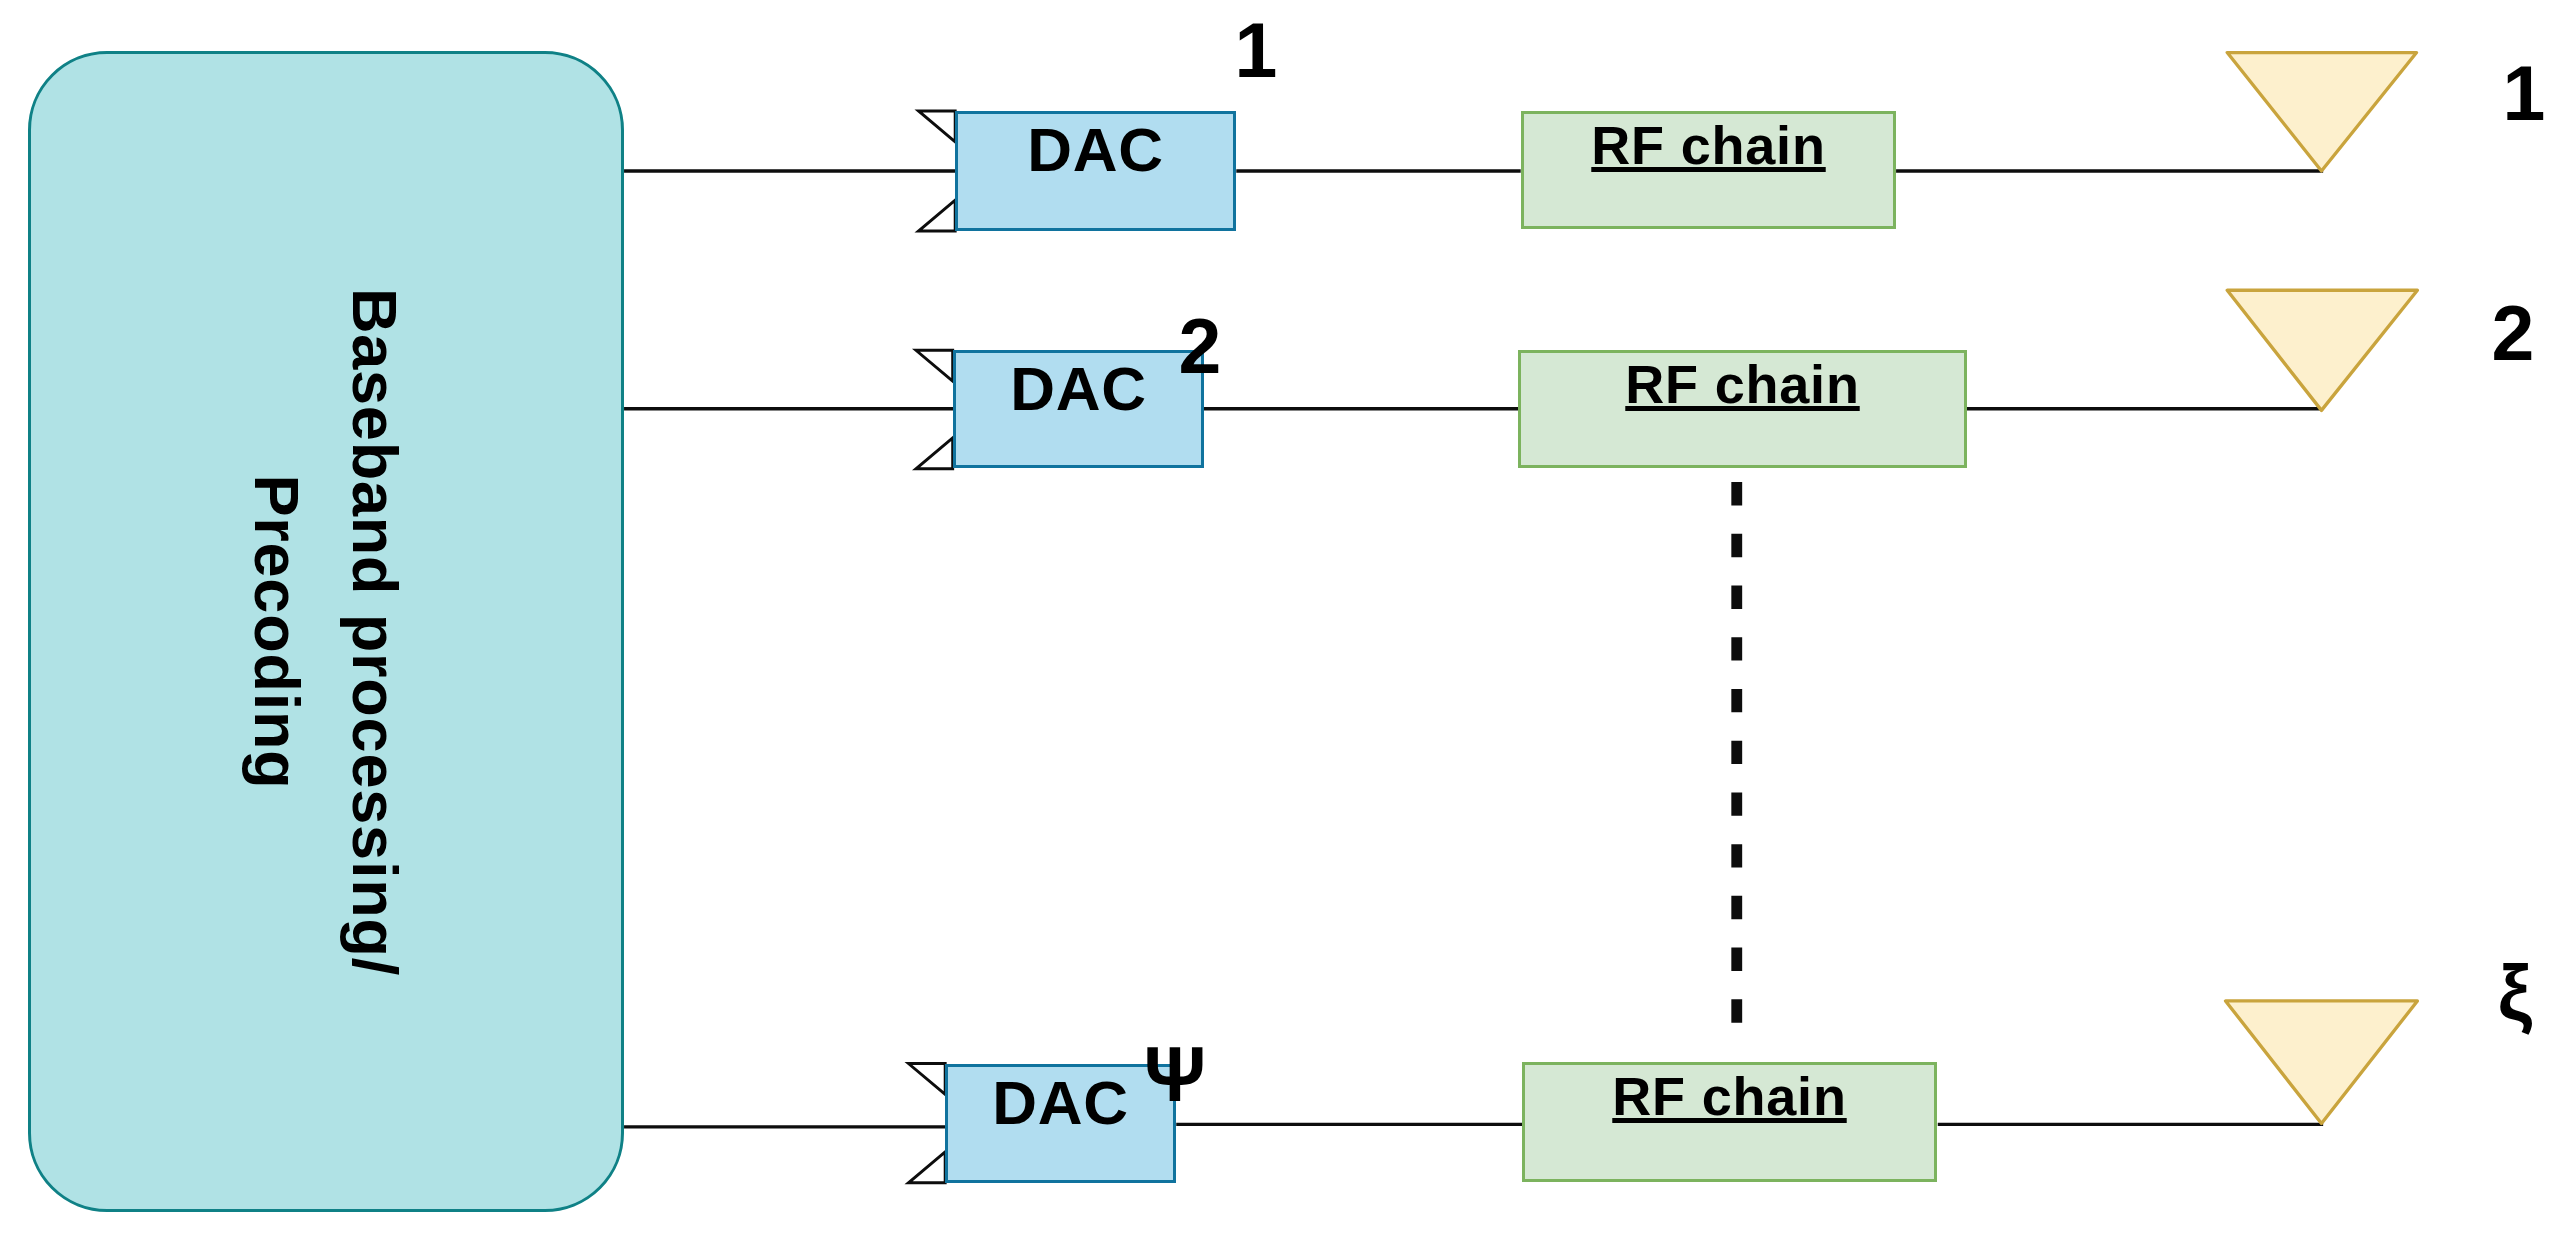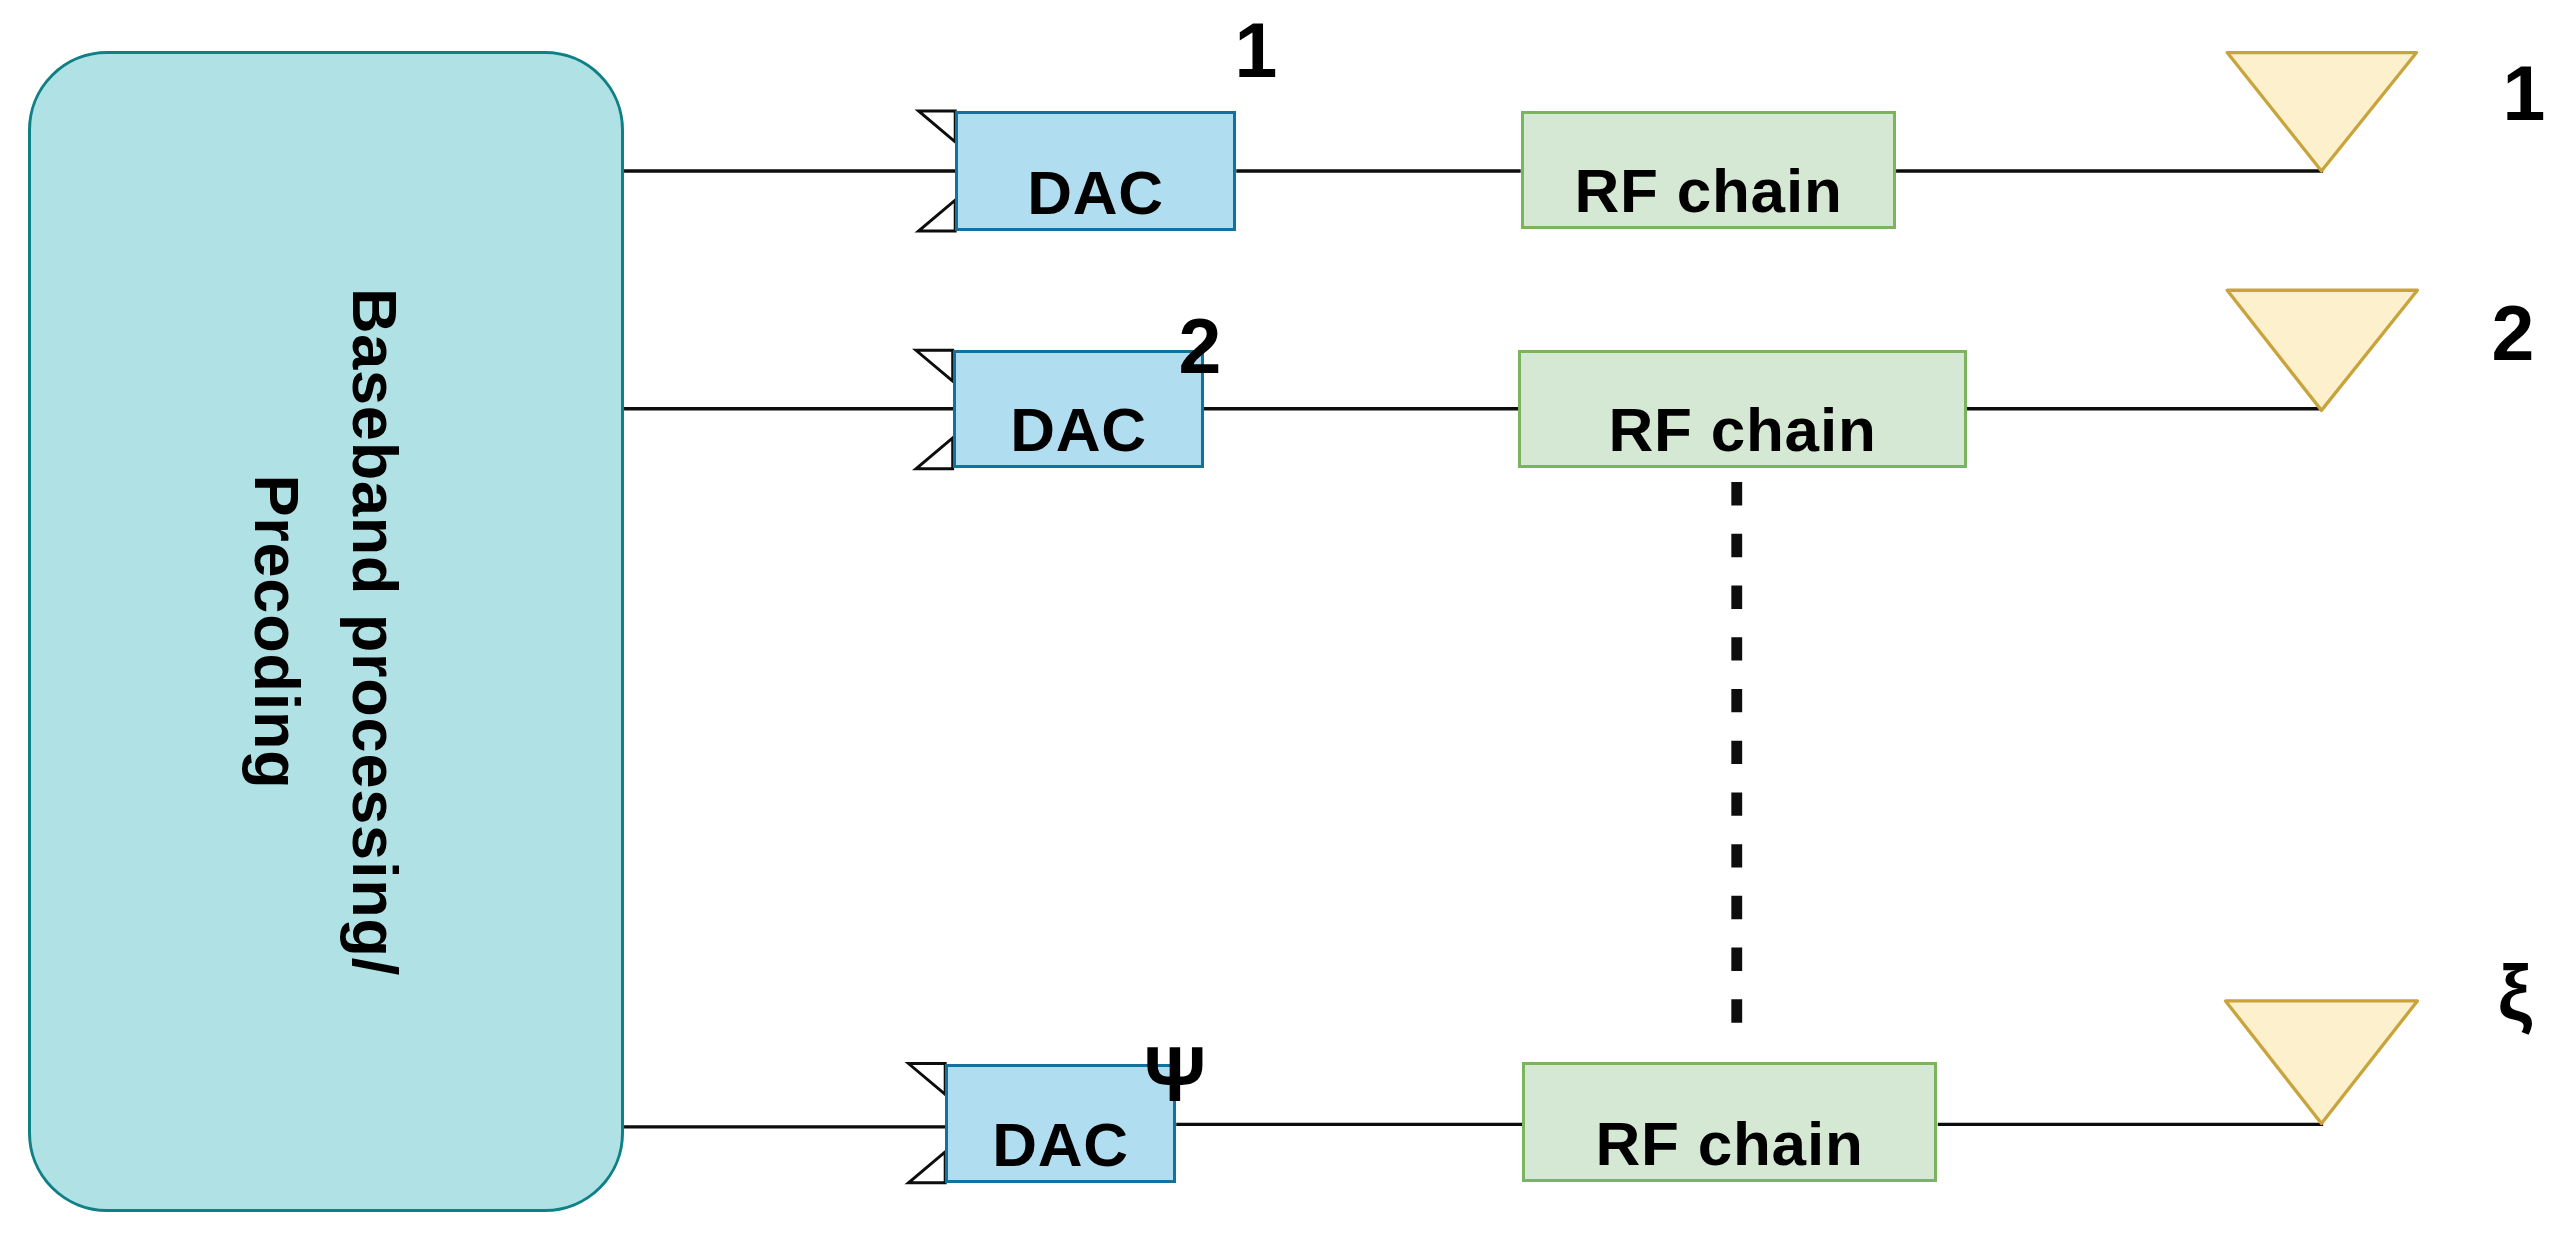--- a/index.html
+++ b/index.html
@@ -9,21 +9,21 @@
     background:#ffffff;
     font-family:"Liberation Sans",sans-serif;
     overflow:hidden;
   }
   #wire-layer{position:absolute;left:0;top:0;width:2576px;height:1242px;}
   .wire{stroke:var(--wire,#000);stroke-width:4;}
   .dash-wire{stroke:var(--wire,#000);stroke-width:13;stroke-dasharray:28 34;}
   .notch{fill:#ffffff;stroke:var(--wire,#000);stroke-width:3.5;}
   .antenna{fill:var(--antenna_fill,#fdf0cd);stroke:var(--antenna_stroke,#c9a43d);stroke-width:4;stroke-linejoin:round;}
   .box{
-    position:absolute;display:flex;align-items:flex-end;justify-content:center;
+    position:absolute;display:flex;align-items:flex-start;justify-content:center;
     box-sizing:border-box;color:#000;font-weight:700;letter-spacing:0.8px;
   }
   .baseband{
     left:27.5px;top:51px;width:596px;height:1161px;
     background:var(--baseband_fill,#b0e2e5);
     border:3.3px solid var(--baseband_stroke,#0f8186);
     border-radius:79px;
   }
   .bb-label{
     position:absolute;left:50%;top:50%;
@@ -35,21 +35,22 @@
     background:var(--dac_fill,#b1ddf0);
     border:3.3px solid var(--dac_stroke,#10739e);
     font-size:62px;
   }
   #dac-1{left:955px;top:111px;width:281px;height:120px;}
   #dac-2{left:953px;top:350px;width:251px;height:118px;}
   #dac-3{left:945px;top:1064px;width:231px;height:119px;}
   .rf{
     background:var(--rf_fill,#d5e8d4);
     border:3.3px solid var(--rf_stroke,#7cb35e);
-    font-size:62px;
+    font-size:54px;
+    text-decoration:underline;
   }
   #rf-1{left:1521px;top:111px;width:375px;height:118px;}
   #rf-2{left:1518px;top:350px;width:449px;height:118px;}
   #rf-3{left:1522px;top:1062px;width:415px;height:120px;}
   .idx{
     position:absolute;color:#000;font-weight:700;font-size:77px;line-height:1;
     transform:translate(-50%,-50%);white-space:nowrap;
   }
   #dac-idx-1{left:1256px;top:50px;}
   #dac-idx-2{left:1200px;top:346px;}

